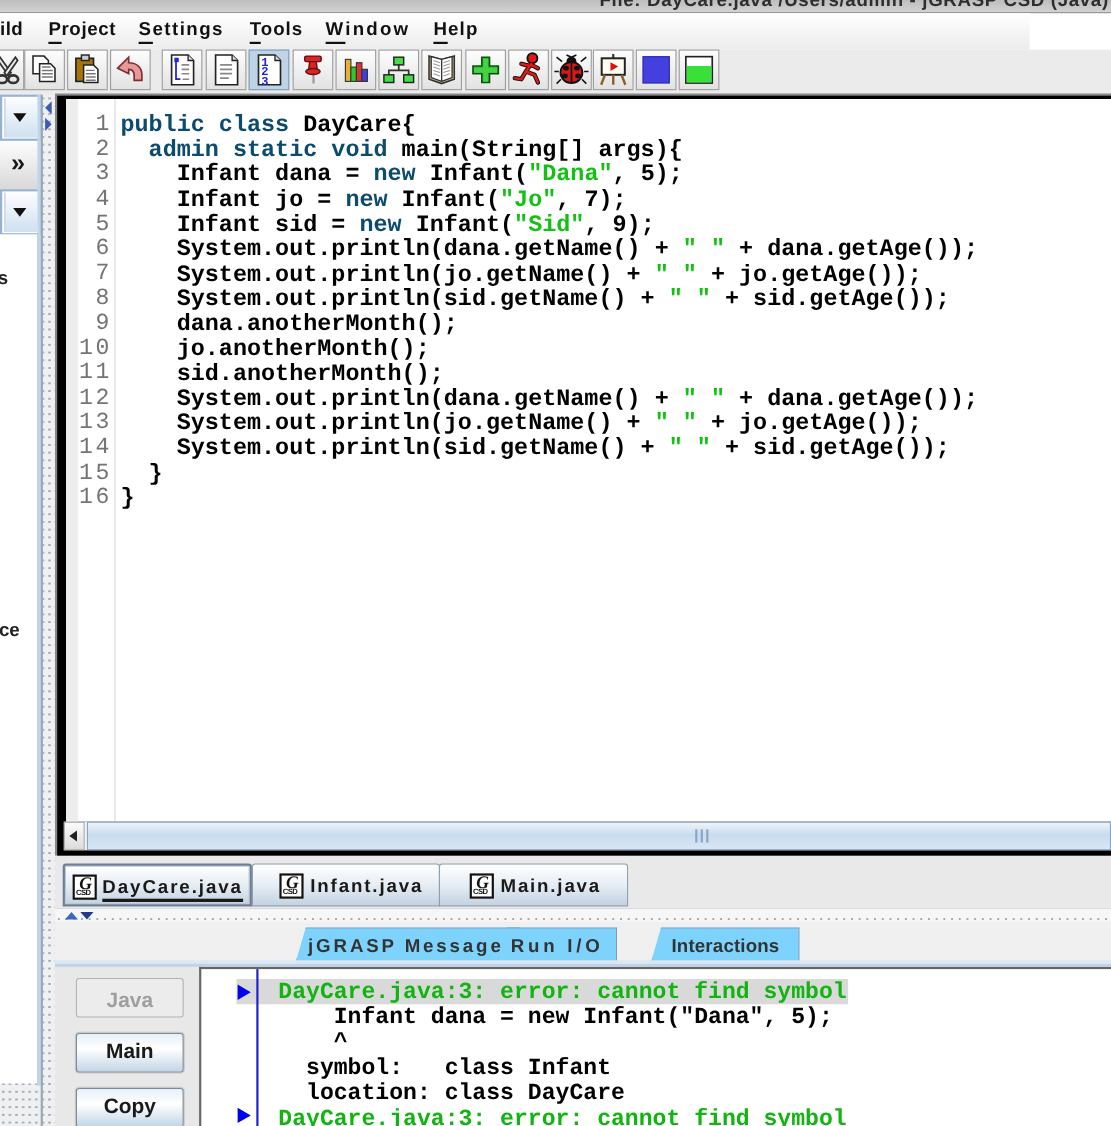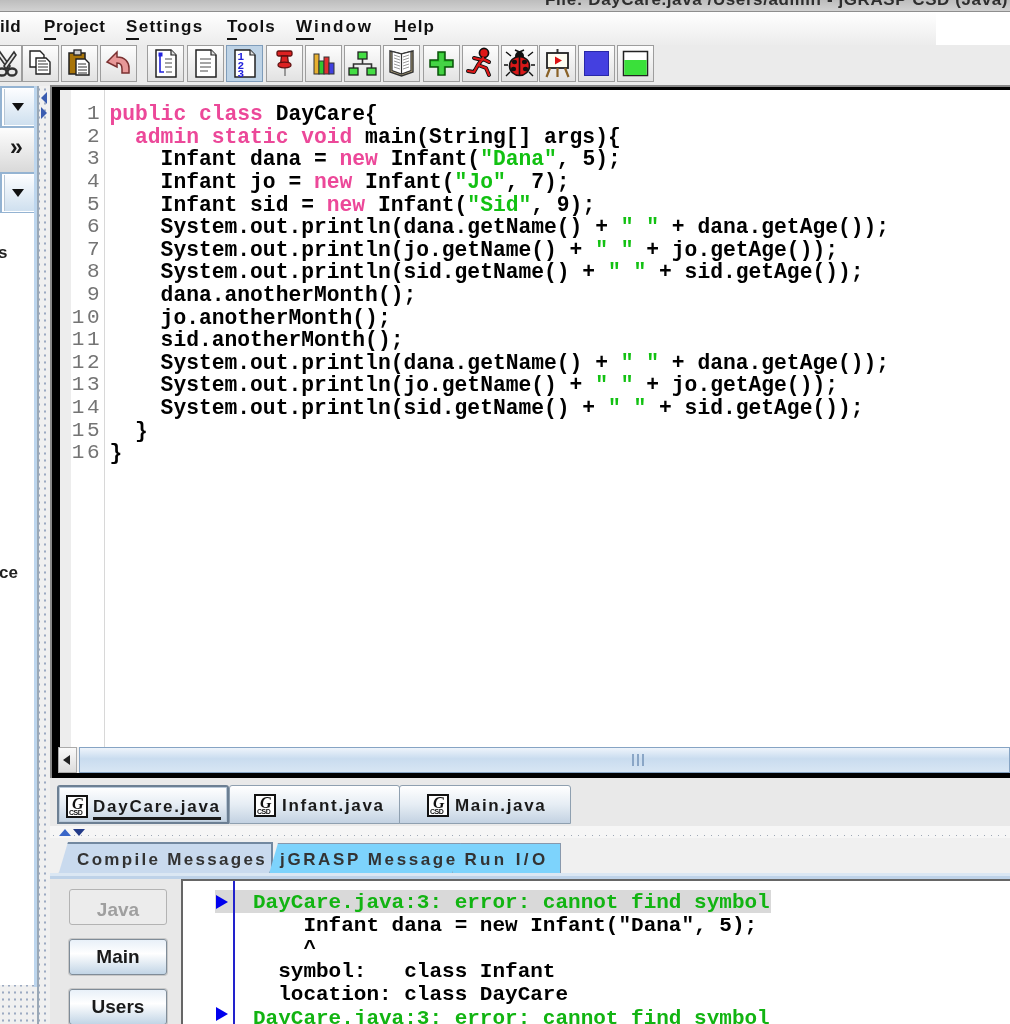--- a/index.html
+++ b/index.html
@@ -52,21 +52,21 @@
   #edframe{left:50px;top:85px;width:960px;height:693px;background:#888;}
   #edblack{left:52px;top:87px;width:958px;height:691px;background:#000;}
   #edcontent{left:60px;top:90px;width:950px;height:657px;background:#fff;}
   #edmargin{left:60px;top:90px;width:11px;height:657px;background:#ededed;}
   #gutter{left:58px;top:103.2px;width:44px;text-align:right;color:#747474;
     font-family:"Liberation Mono",monospace;font-size:21px;line-height:22.6px;
     letter-spacing:2.5px;white-space:pre;}
   #gutsep{left:104px;top:90px;width:1px;height:657px;background:#d8d8d8;}
   #code{left:109.5px;top:103.2px;font-family:"Liberation Mono",monospace;
     font-size:21.3px;line-height:22.6px;font-weight:bold;color:#000;white-space:pre;}
-  .kw{color:#ec4899;text-align:right;}
+  .kw{color:#0c4a6e;text-align:right;}
   .st{color:#12c112;}
   
   #hscroll{left:58px;top:747px;width:952px;height:26px;background:#f2f2f2;}
   #harrow{position:absolute;left:0px;top:0px;width:19px;height:26px;
     background:linear-gradient(#fafafa,#dcdcdc);border:1px solid #aaa;box-sizing:border-box;}
   #harrow .tri{position:absolute;left:4px;top:7px;width:0;height:0;
     border-top:5px solid transparent;border-bottom:5px solid transparent;
     border-right:7px solid #222;}
   #hthumb{position:absolute;left:21px;top:0px;width:931px;height:26px;
     background:linear-gradient(#eef4fb,#c9dcef 45%,#d8e6f4);
@@ -390,41 +390,41 @@
     </div>
   </div>
   <div class="abs" id="ftabborder"></div>
 
   <div class="abs" id="divstrip"></div>
   <div class="abs" id="divdots"></div>
   <div class="ltri" style="left:59px;top:829px;border-left:6px solid transparent;border-right:6px solid transparent;border-bottom:7px solid #3a66c8;"></div>
   <div class="ltri" style="left:73px;top:829px;border-left:6px solid transparent;border-right:6px solid transparent;border-top:7px solid #223a88;"></div>
 
   <div class="abs" id="msgtabrow">
-    <div class="mtab" style="left:7px;top:4px;width:216px;height:37px;background:#c9daee;border:2px solid #7288a0;border-bottom:none;clip-path:polygon(11px 0px,100% 0px,100% 100%,0px 100%);">
-      <span class="lab" style="top:6px;letter-spacing:2.3px;padding-left:7px">Compile Messages</span>
-      </div>
     <div class="mtab" style="left:219px;top:5px;width:204px;height:31px;border:1px solid #8898ac;border-bottom:none;clip-path:polygon(9px 0px,100% 0px,100% 100%,0px 100%);">
       <span class="lab" style="top:6px;letter-spacing:2.6px;padding-left:4px">jGRASP Messages</span>
       </div>
     <div class="mtab" style="left:402px;top:5px;width:109px;height:31px;border:1px solid #8898ac;border-bottom:none;clip-path:polygon(9px 0px,100% 0px,100% 100%,0px 100%);">
       <span class="lab" style="top:6px;letter-spacing:3.4px">Run I/O</span>
+      </div>
+    <div class="mtab" style="left:542px;top:5px;width:135px;height:31px;border:1px solid #8898ac;border-bottom:none;clip-path:polygon(9px 0px,100% 0px,100% 100%,0px 100%);">
+      <span class="lab" style="top:6px;letter-spacing:0.15px">Interactions</span>
       </div>
   </div>
   <div class="abs" id="blueband1"></div>
   <div class="abs" id="blueband2"></div>
 
   <div class="abs" id="bottompanel"></div>
   <div class="abs" id="msgpanel"></div>
   <div class="abs" id="mhighlight"></div>
   <div class="abs" id="mvline"></div>
   <div class="mtri" style="top:894.5px"></div>
   <div class="mtri" style="top:1006.5px"></div>
   <pre class="abs" id="msgtext"><span class="grn">DayCare.java:3: error: cannot find symbol</span>
     Infant dana = new Infant("Dana", 5);
     ^
   symbol:   class Infant
   location: class DayCare
 <span class="grn">DayCare.java:3: error: cannot find symbol</span></pre>
   <div class="bbtn" id="bstop">Java</div>
   <div class="bbtn" id="bclear">Main</div>
-  <div class="bbtn" id="bcopy">Users</div>
+  <div class="bbtn" id="bcopy">Copy</div>
 </div>
 
 </body></html>

